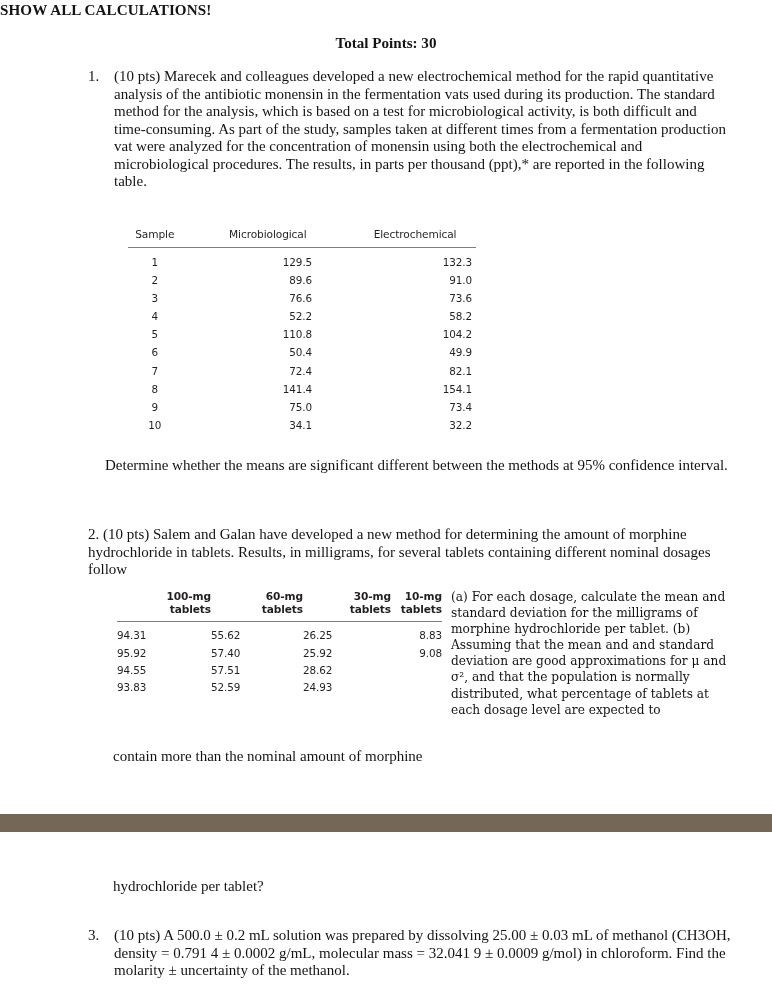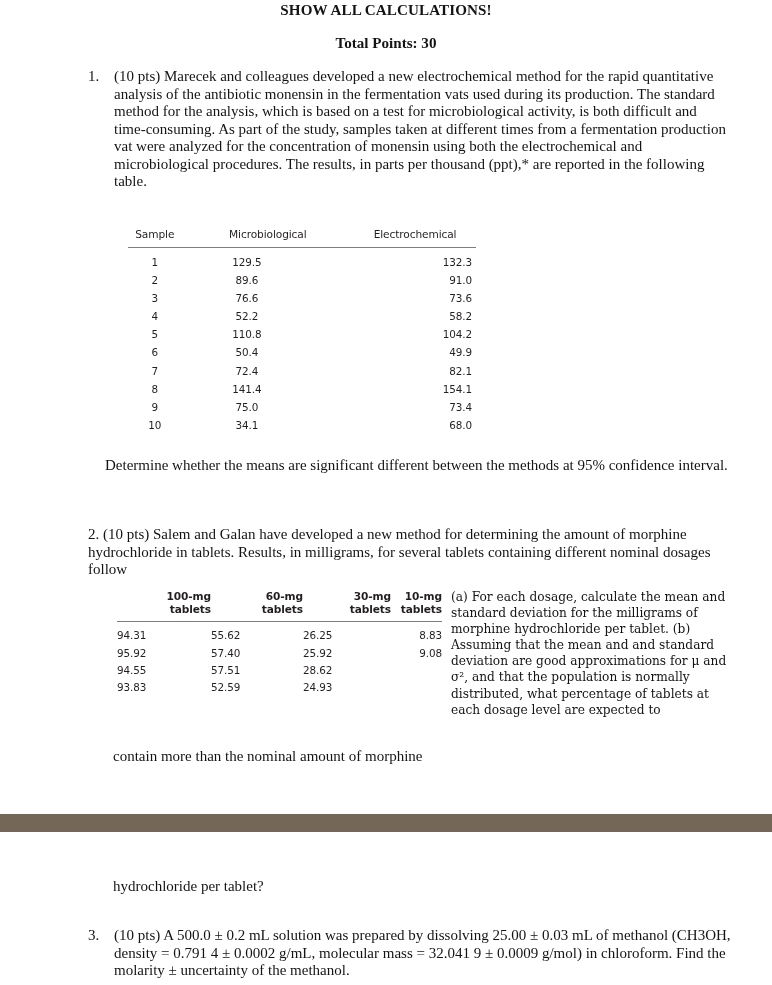--- a/index.html
+++ b/index.html
@@ -21,21 +21,21 @@
     left: 0; top: 0;
     width: 772px;
     height: 985px;
   }
 
   
   .doc-title {
     position: absolute;
     left: 0; top: 2px;
     width: 772px;
-    text-align: center;
+    text-align: left;
     font-weight: bold;
     font-size: 15.1px;
     letter-spacing: 0.1px;
   }
   .doc-subtitle {
     position: absolute;
     left: 0; top: 35px;
     width: 772px;
     text-align: center;
     font-weight: bold;
@@ -79,21 +79,21 @@
   }
   .table1 thead tr {
     border-bottom: 1.2px solid #7d7d7d;
   }
   .table1 td {
     font-size: 10.4px;
     padding: 3.05px 0 3.05px 0;
     letter-spacing: -0.1px;
   }
   .t1-c1 { width: 58px; text-align: center; }
-  .t1-c2 { width: 160px; text-align: center; padding-right: 42px !important; }
+  .t1-c2 { width: 160px; text-align: right; padding-right: 42px !important; }
   .t1-c3 { width: 130px; text-align: right; padding-right: 4px !important; }
   .table1 thead .t1-c2 { text-align: center; padding-right: 0 !important; }
   .table1 thead .t1-c3 { text-align: center; padding-right: 0 !important; }
   .table1 tbody tr:first-child td { padding-top: 8px; }
 
   
   .determine {
     position: absolute;
     left: 105px; top: 457px;
     width: 628px;
@@ -253,21 +253,21 @@
         <td class="t1-c3">154.1</td>
       </tr>
       <tr>
         <td class="t1-c1">9</td>
         <td class="t1-c2">75.0</td>
         <td class="t1-c3">73.4</td>
       </tr>
       <tr>
         <td class="t1-c1">10</td>
         <td class="t1-c2">34.1</td>
-        <td class="t1-c3">68.0</td>
+        <td class="t1-c3">32.2</td>
       </tr>
     </tbody>
   </table>
 
   <div class="determine">Determine whether the means are significant different between the methods at 95% confidence interval.</div>
 
   <div class="q2-body">2. (10 pts) Salem and Galan have developed a new method for determining the amount of morphine hydrochloride in tablets. Results, in milligrams, for several tablets containing different nominal dosages follow</div>
 
   <table class="table2">
     <thead>

